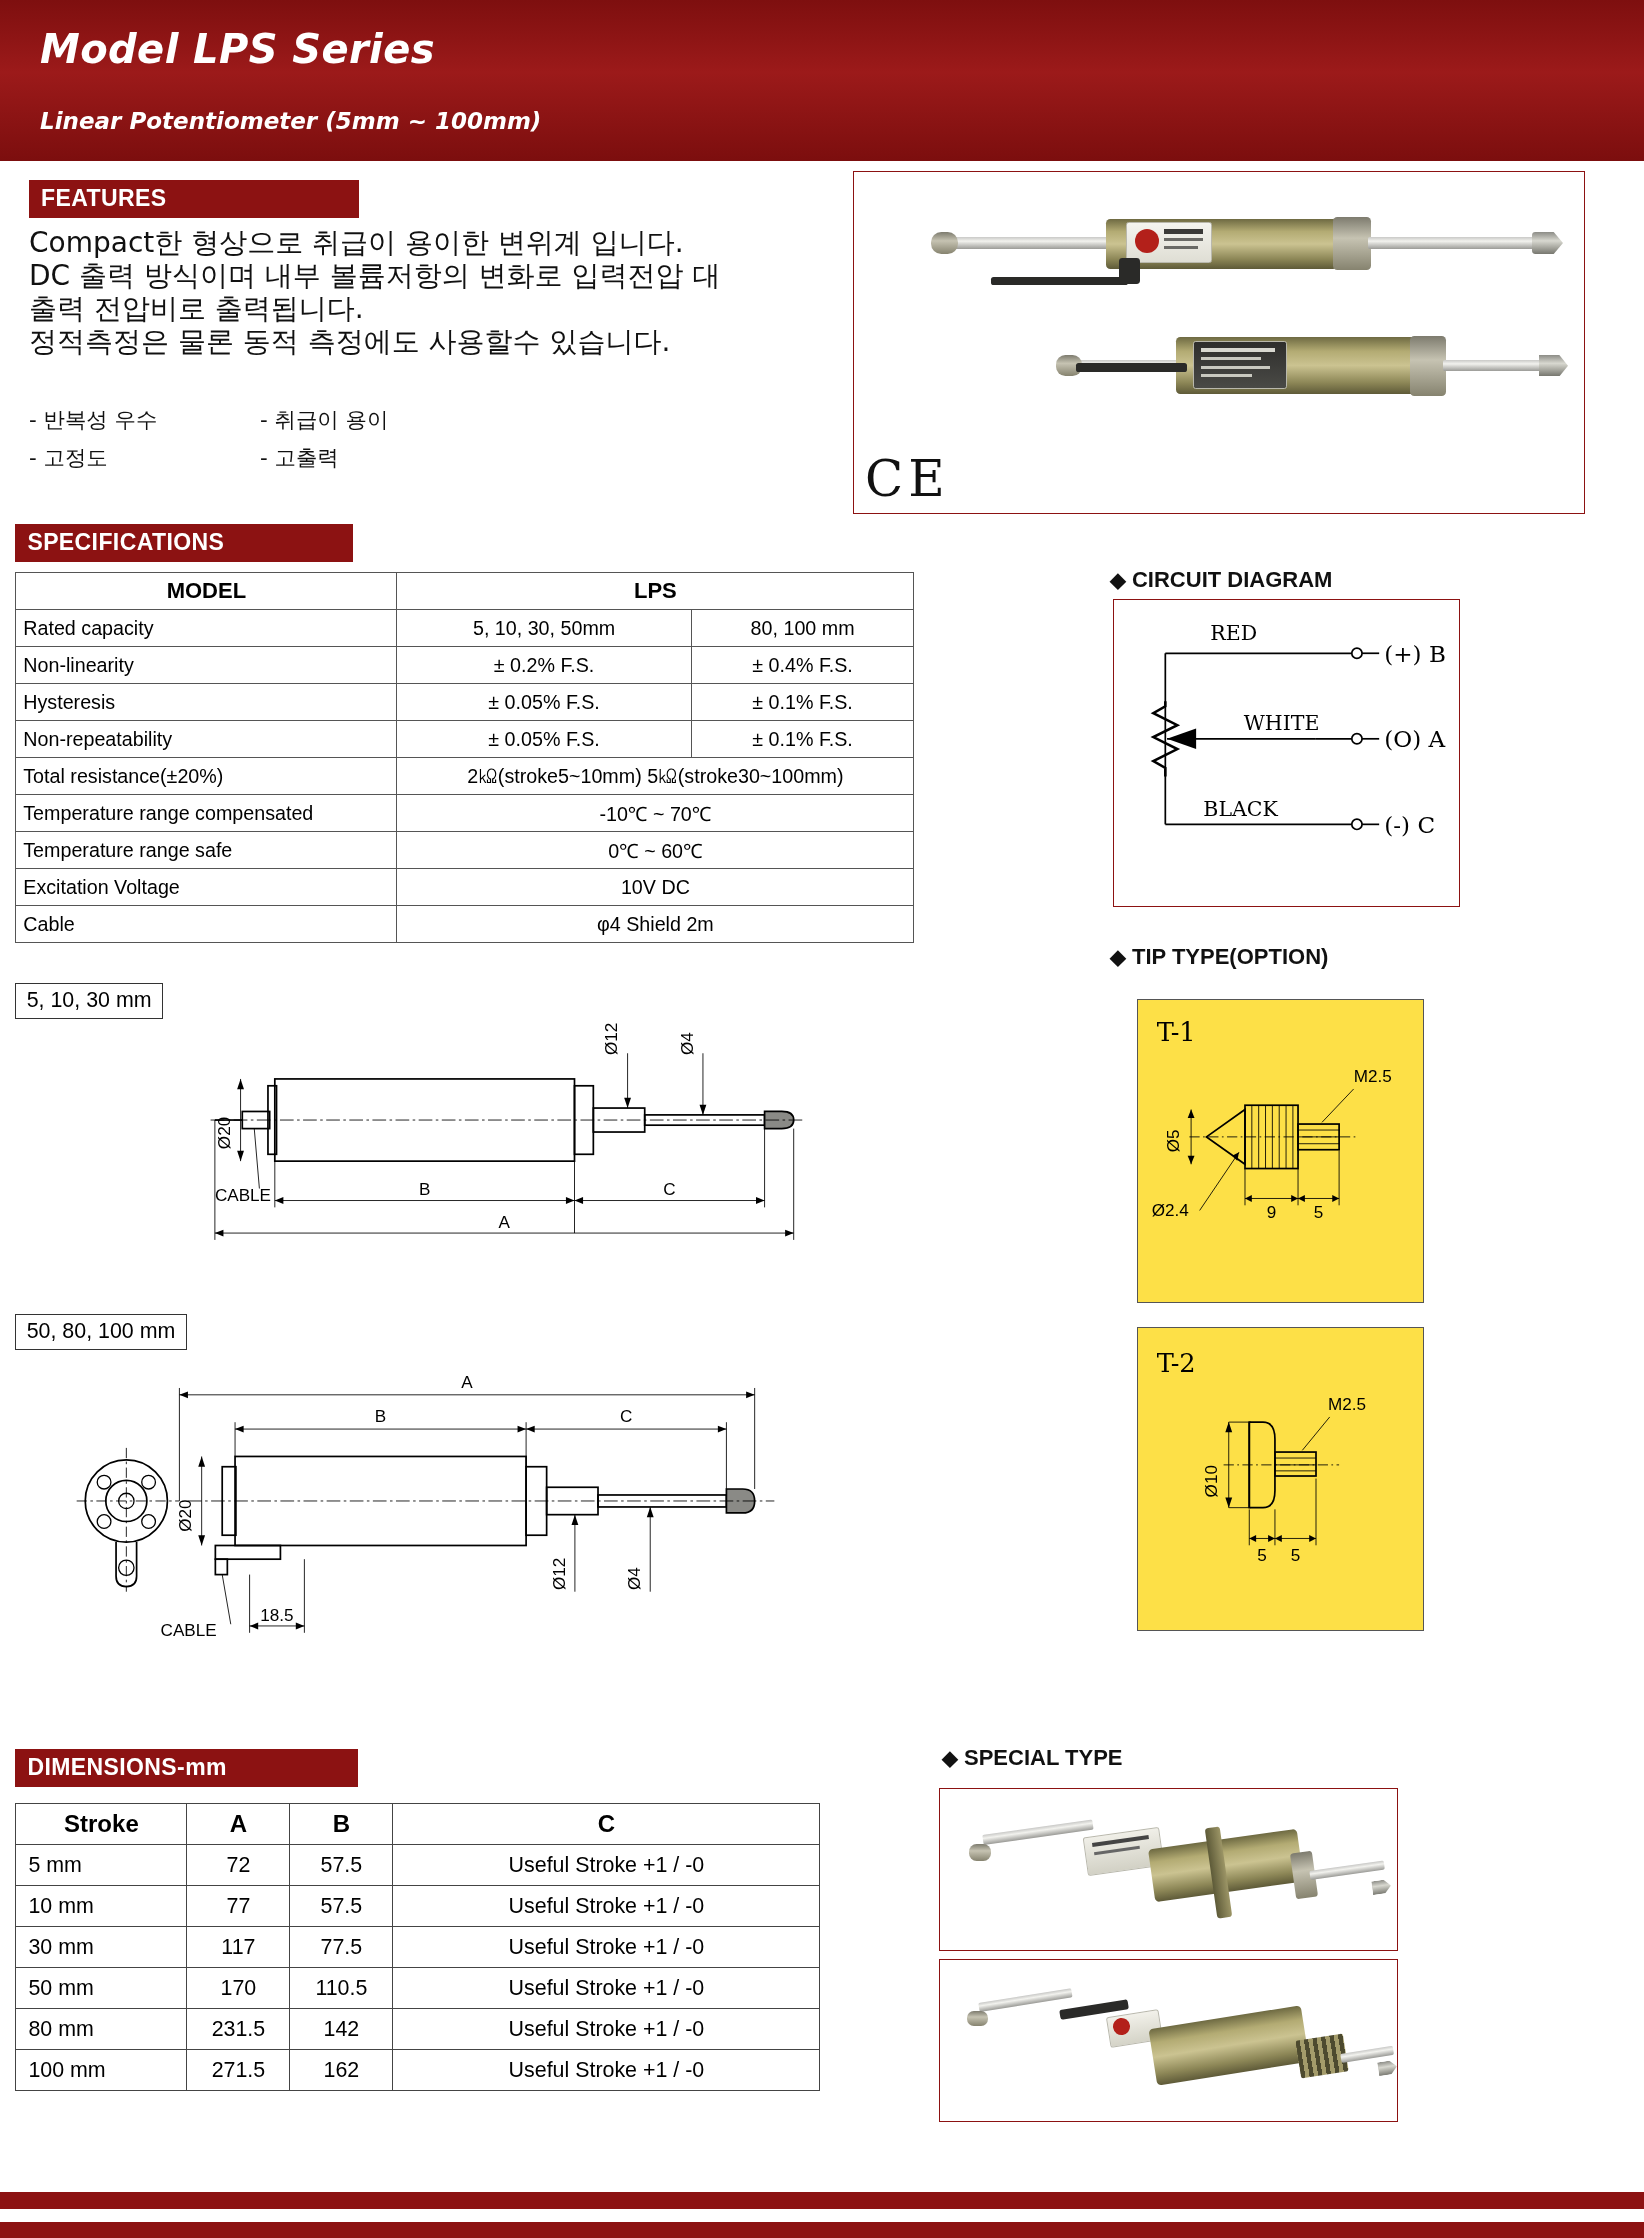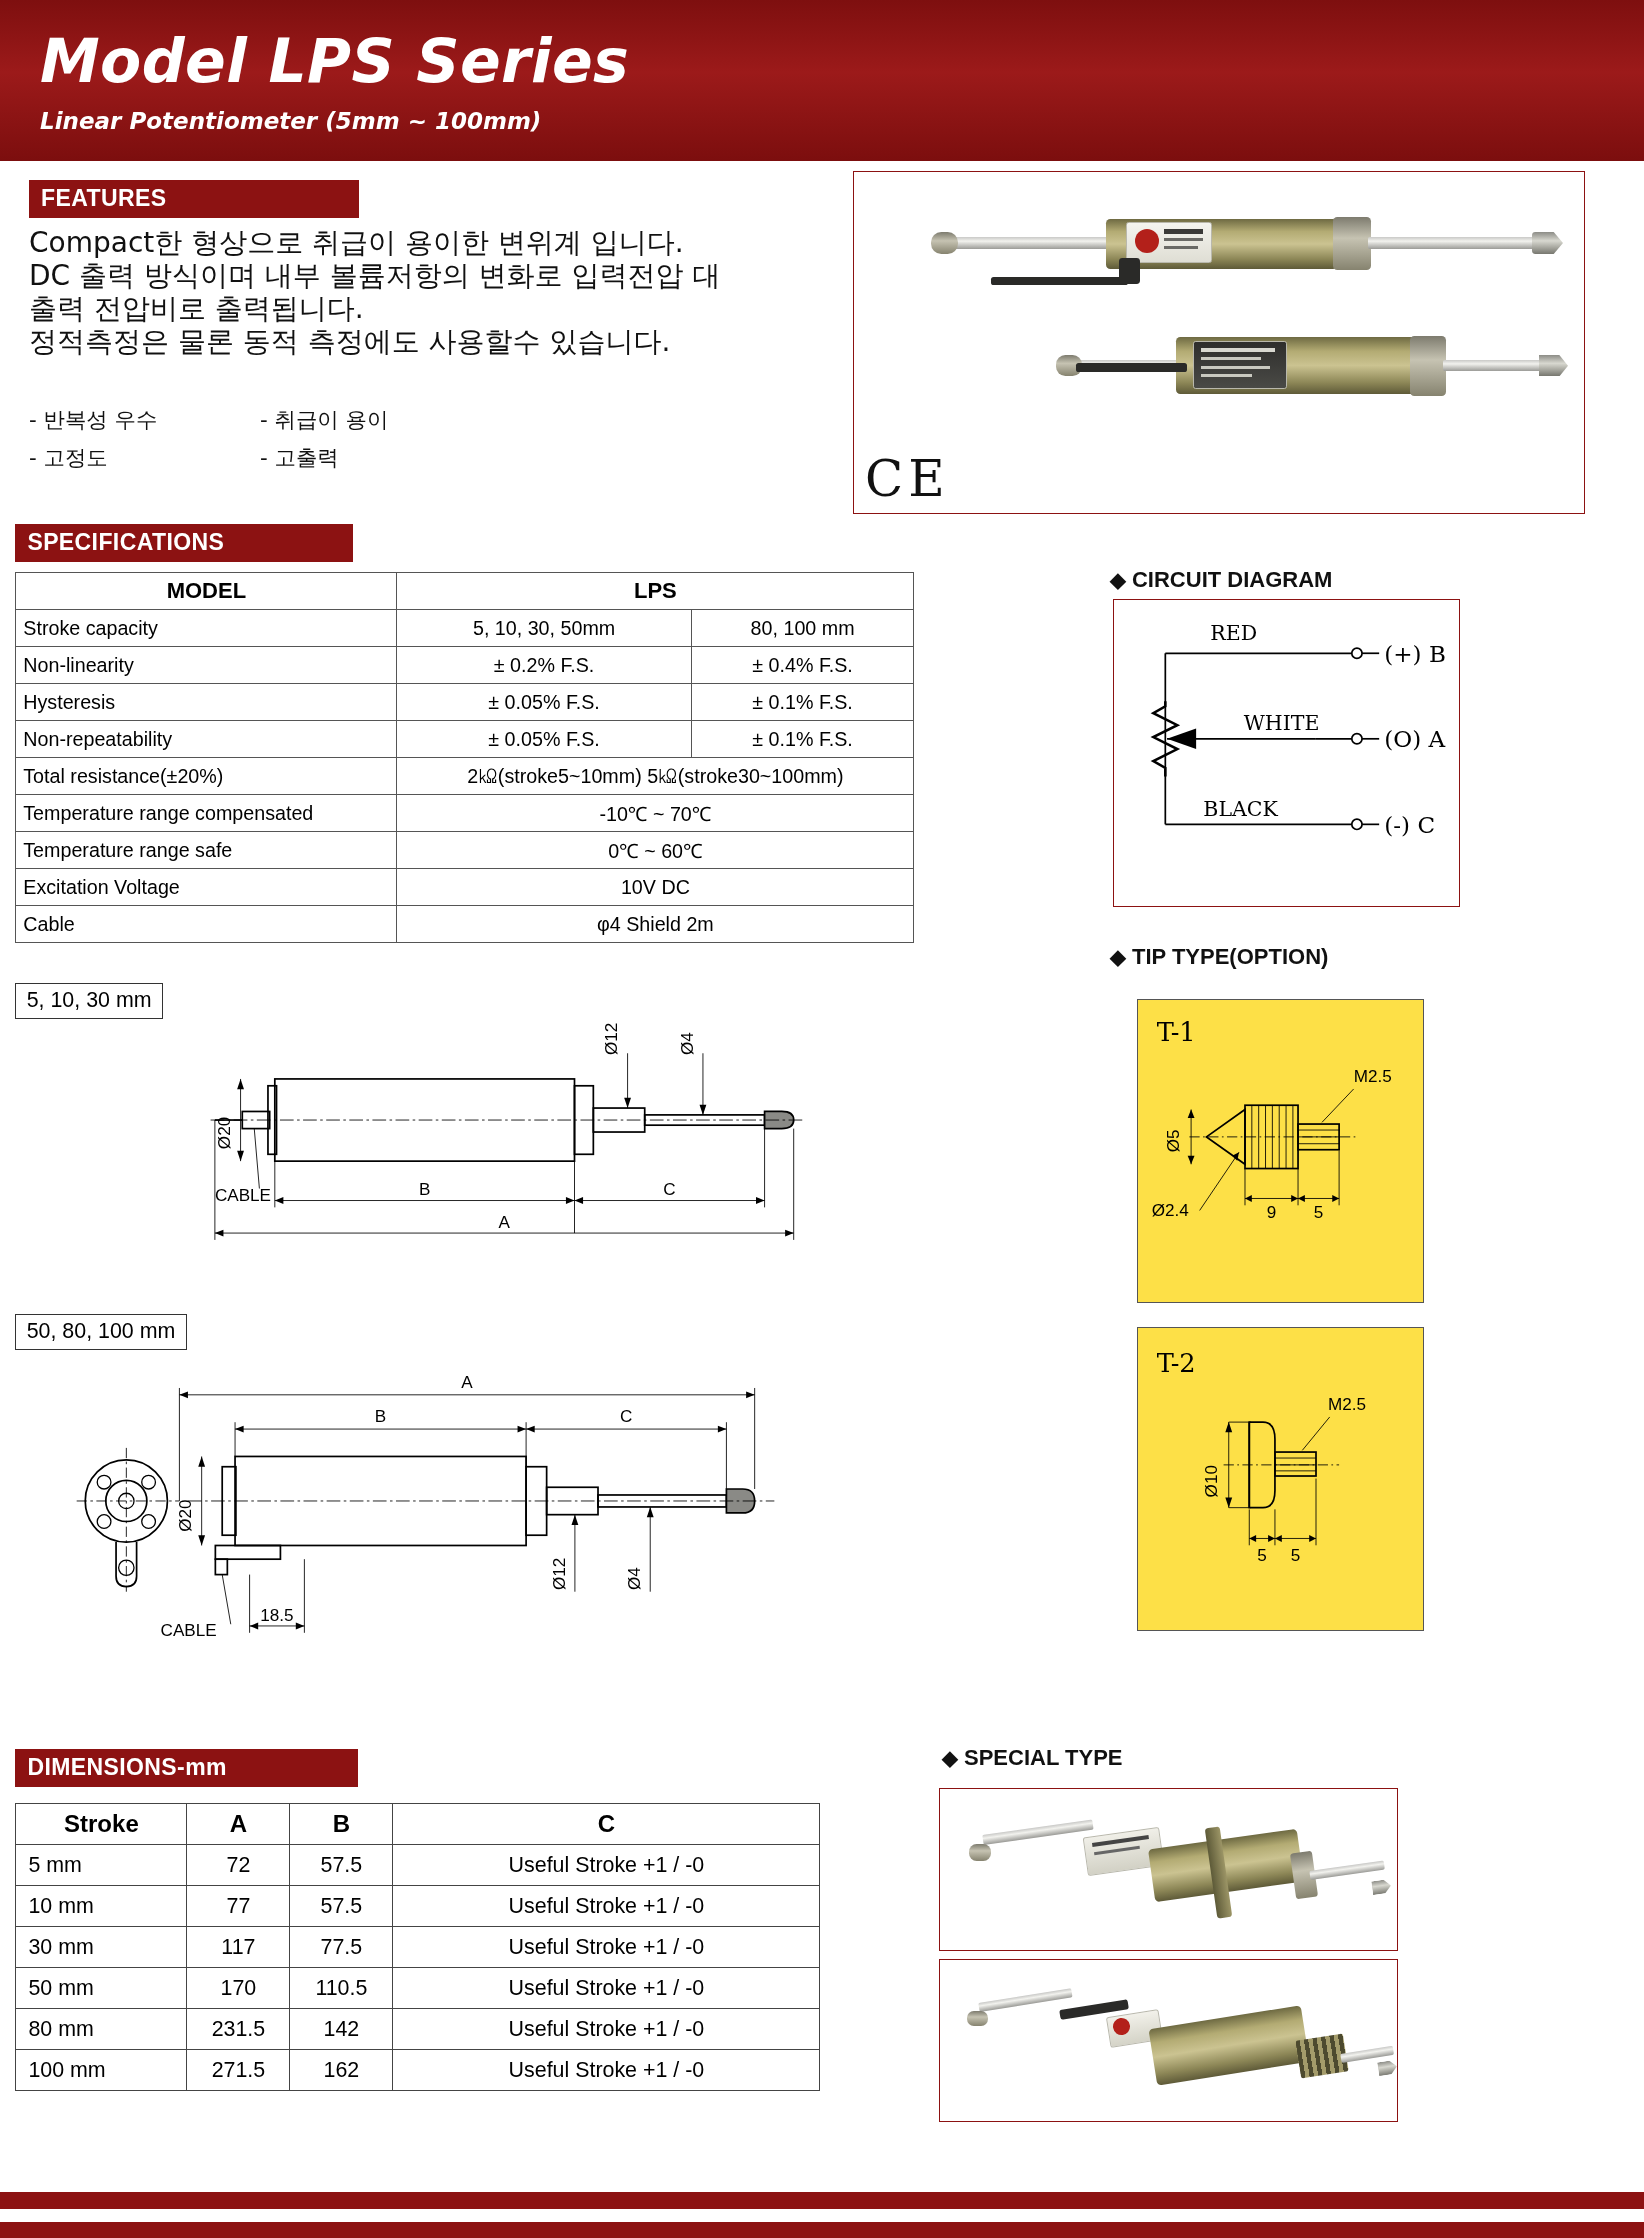--- a/index.html
+++ b/index.html
@@ -24,21 +24,21 @@
     left: 0; top: 0;
     width: 1644px; height: 161px;
     background: #8c1212;
     background: linear-gradient(to bottom, #7e0f0f 0%, #9c1a1a 45%, #7c0e0e 100%);
   }
   .header-title {
     position: absolute;
     left: 40px; top: 26px;
     color: #ffffff;
     font-family: "DejaVu Sans", sans-serif;
-    font-size: 60px;
+    font-size: 40px;
     font-weight: bold;
     font-style: italic;
     letter-spacing: 0.4px;
   }
   .header-sub {
     position: absolute;
     left: 40px; top: 108px;
     color: #ffffff;
     font-family: "DejaVu Sans", sans-serif;
     font-size: 23px;
@@ -310,21 +310,21 @@
 
   <div class="sec-bar" style="left:15.4px; top:524px; width:338px;">SPECIFICATIONS</div>
 
   <table class="spec-table">
     <tbody>
         <tr>
       <th class="ctr lbl">MODEL</th>
       <th class="ctr" colspan="2">LPS</th>
     </tr>
     <tr>
-      <td class="lbl">Stroke capacity</td>
+      <td class="lbl">Rated capacity</td>
       <td class="ctr">5, 10, 30, 50mm</td>
       <td class="ctr">80, 100 mm</td>
     </tr>
     <tr>
       <td class="lbl">Non-linearity</td>
       <td class="ctr">± 0.2% F.S.</td>
       <td class="ctr">± 0.4% F.S.</td>
     </tr>
     <tr>
       <td class="lbl">Hysteresis</td>

